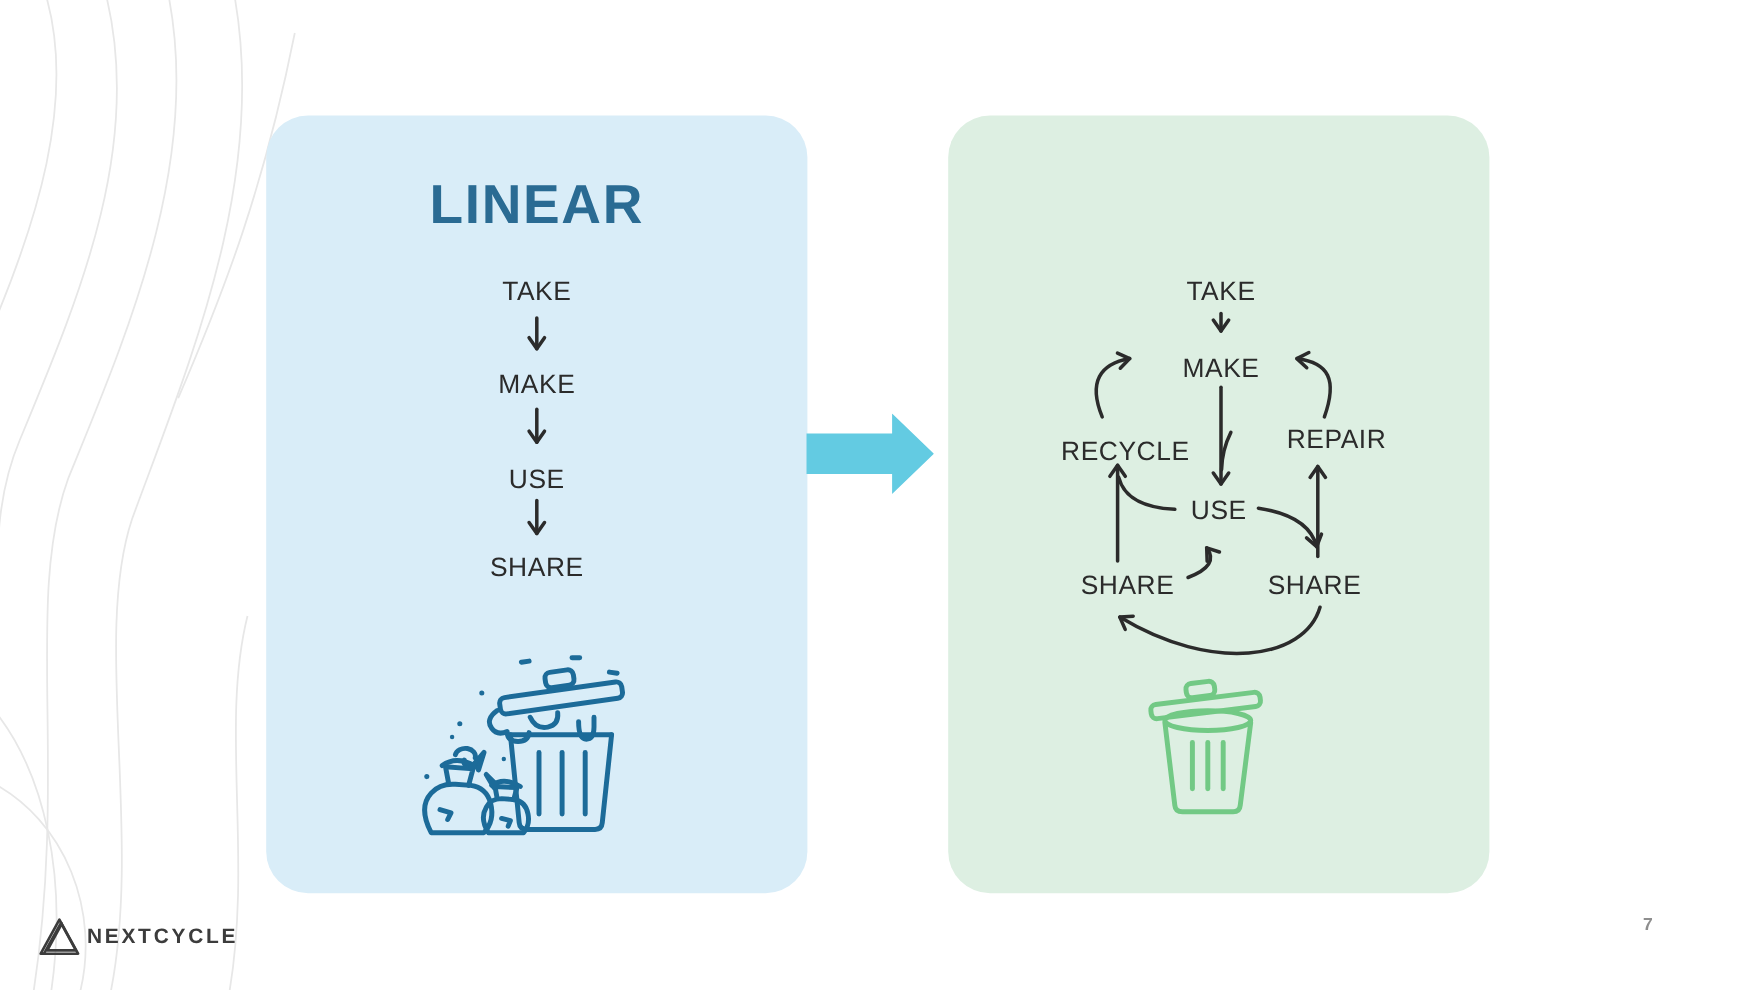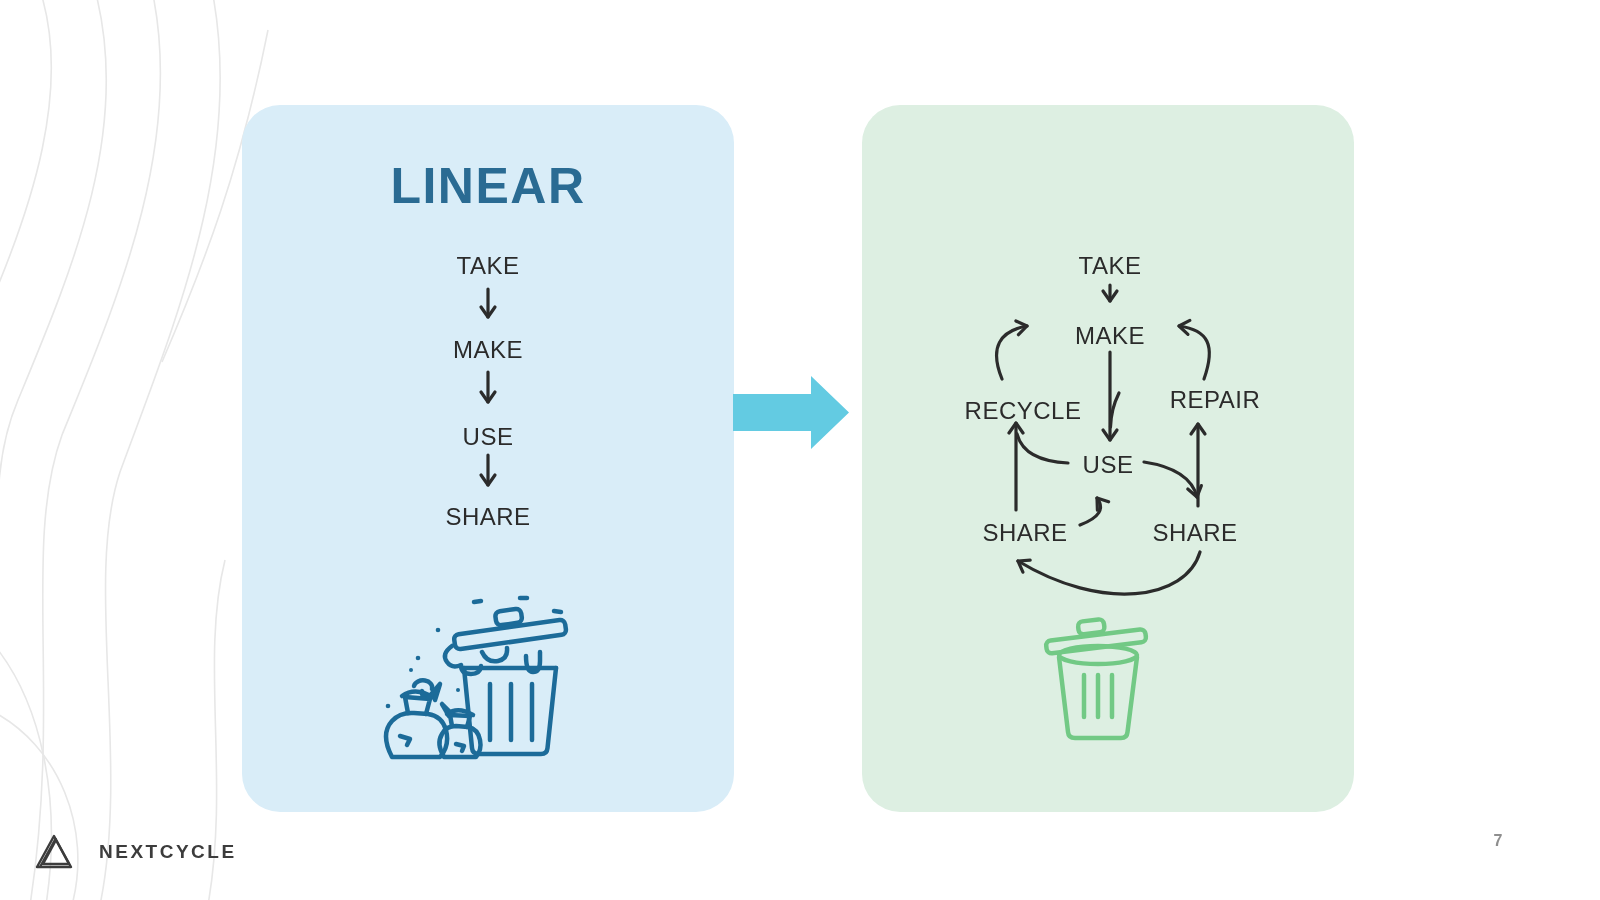--- a/index.html
+++ b/index.html
@@ -20,21 +20,21 @@
   .node{
     position:absolute;transform:translate(-50%,-50%);
     font-size:24px;font-weight:normal;letter-spacing:0.5px;
     color:var(--text_color,#2b2b2b);white-space:nowrap;
   }
   .flow-svg,.diagram-svg{position:absolute;left:0;top:0;}
   .icon-svg{position:absolute;}
   .between-arrow{position:absolute;left:733px;top:376px;}
   .logo{position:absolute;left:33px;top:833px;display:flex;align-items:center;}
   .logo-text{
-    margin-left:20px;font-size:19px;font-weight:bold;letter-spacing:2.5px;
+    margin-left:0;font-size:19px;font-weight:bold;letter-spacing:2.5px;
     color:var(--logo_color,#3c3c3c);
   }
   .page-number{
     position:absolute;left:1478px;top:832px;width:40px;text-align:center;
     font-size:16px;font-weight:bold;color:var(--page_number_color,#8e8e8e);
   }
 </style>
 </head>
 <body>
 

